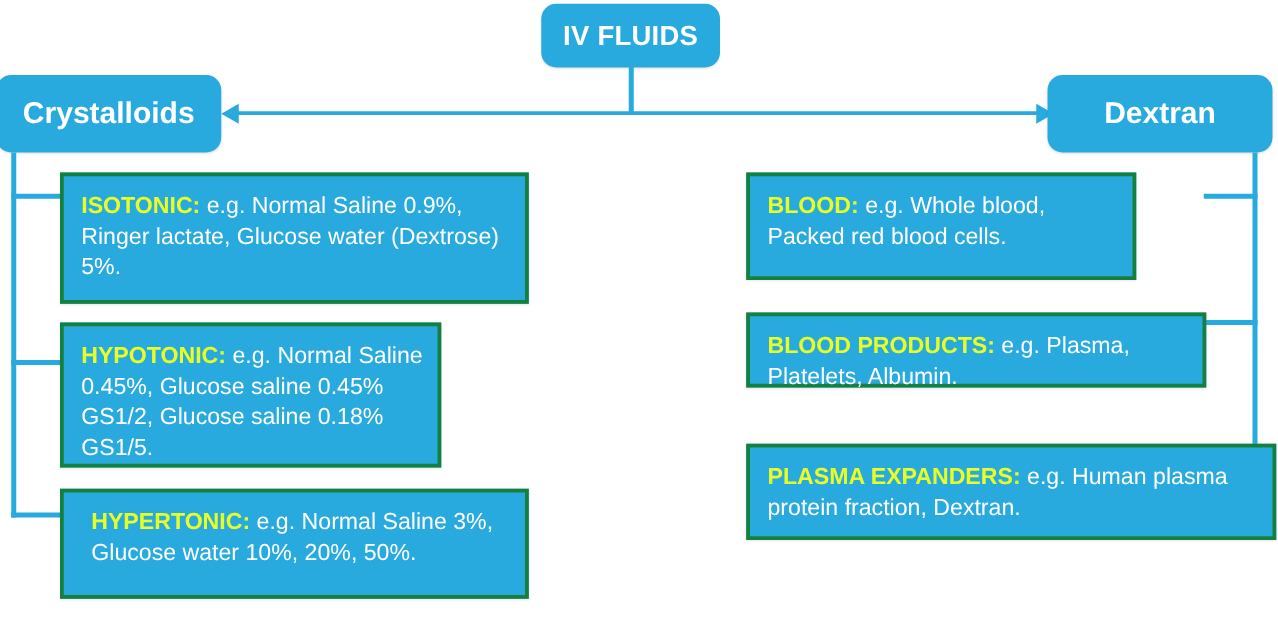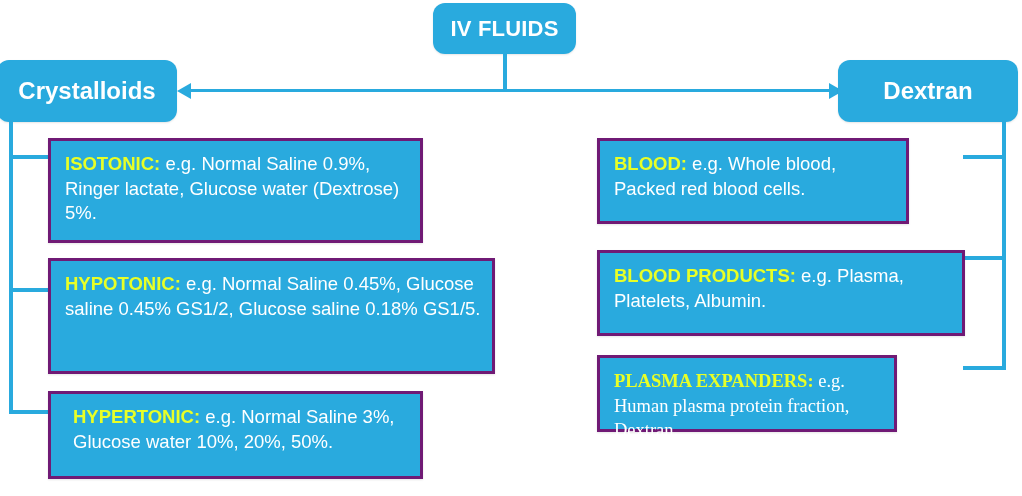--- a/index.html
+++ b/index.html
@@ -44,40 +44,40 @@
     height: 62px;
     font-size: 24px;
   }
   .node-crystalloids { left: -3px; top: 60px; }
   .node-colloids { left: 838px; top: 60px; }
 
   
   .detail {
     position: absolute;
     background: #29AADE;
-    border: 3px solid #701a75;
+    border: 3px solid #15803d;
     box-sizing: border-box;
     color: #ffffff;
     font-size: 18.5px;
     line-height: 1.33;
     padding: 11px 11px 8px 14px;
     box-shadow: 0 1px 2px rgba(0,0,0,0.10);
   }
   .detail .kw {
     color: #E8FF26;
     font-weight: bold;
   }
 
   .d-isotonic   { left: 48px;  top: 138px; width: 375px; height: 105px; }
-  .d-hypotonic  { left: 48px;  top: 258px; width: 447px; height: 116px; }
+  .d-hypotonic  { left: 48px;  top: 258px; width: 305px; height: 116px; }
   .d-hypertonic { left: 48px;  top: 391px; width: 375px; height: 88px; padding-left: 22px;  }
 
   .d-blood      { left: 597px; top: 138px; width: 312px; height: 86px;  }
-  .d-products   { left: 597px; top: 250px; width: 368px; height: 86px;  }
-  .d-expanders  { left: 597px; top: 355px; width: 300px; height: 77px; font-family: Liberation Serif, serif;  }
+  .d-products   { left: 597px; top: 250px; width: 368px; height: 60px;  }
+  .d-expanders  { left: 597px; top: 355px; width: 424px; height: 77px;  }
 
   
   .line {
     position: absolute;
     background: #29AADE;
   }
   .line-v { width: 4px; }
   .line-h { height: 4px; }
 
   

